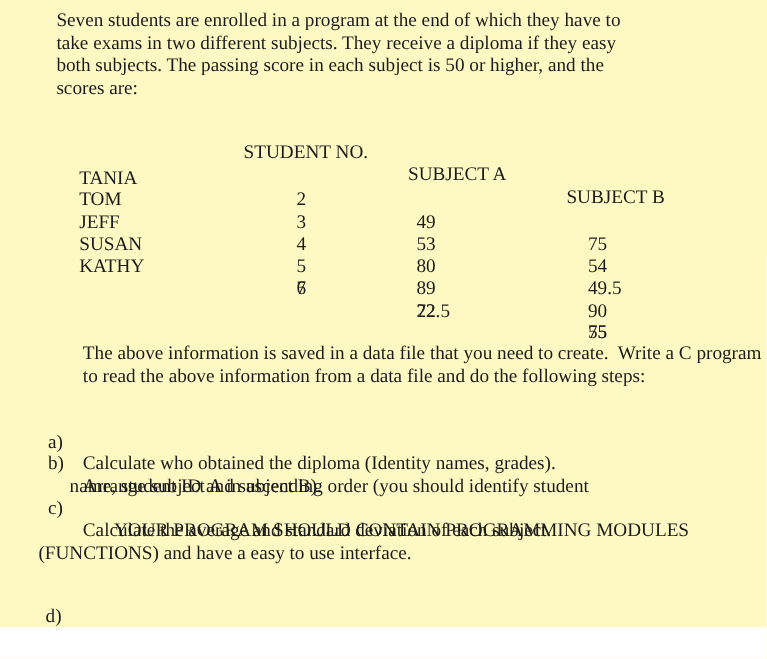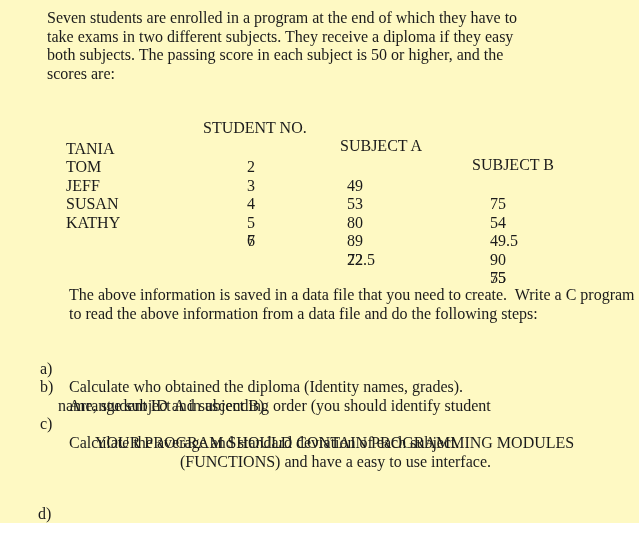--- a/index.html
+++ b/index.html
@@ -38,21 +38,21 @@
   
   #tasks { position: absolute; left: 0; top: 341px; width: 639px; }
   .titem  { position: relative; height: 18.5px; white-space: pre; }
   .marker { position: absolute; left: 40px; }
   .ttext  { position: absolute; left: 69px; }
   .tcont  { position: absolute; left: 58px; }
 
   
   #modules { position: absolute; left: 0; top: 434px; width: 639px; }
   #modules .ln1 { padding-left: 67px; margin-left: 28px; }
-  #modules .ln2 { padding-left: 32px; text-align: center; }
+  #modules .ln2 { padding-left: 32px; }
 
   
   #taskd { position: absolute; left: 0; top: 486px; width: 639px; }
   #taskd .marker { left: 38px; }
   #taskd .ttext  { left: 67px; }
 </style>
 </head>
 <body>
 
 <div class="page">

